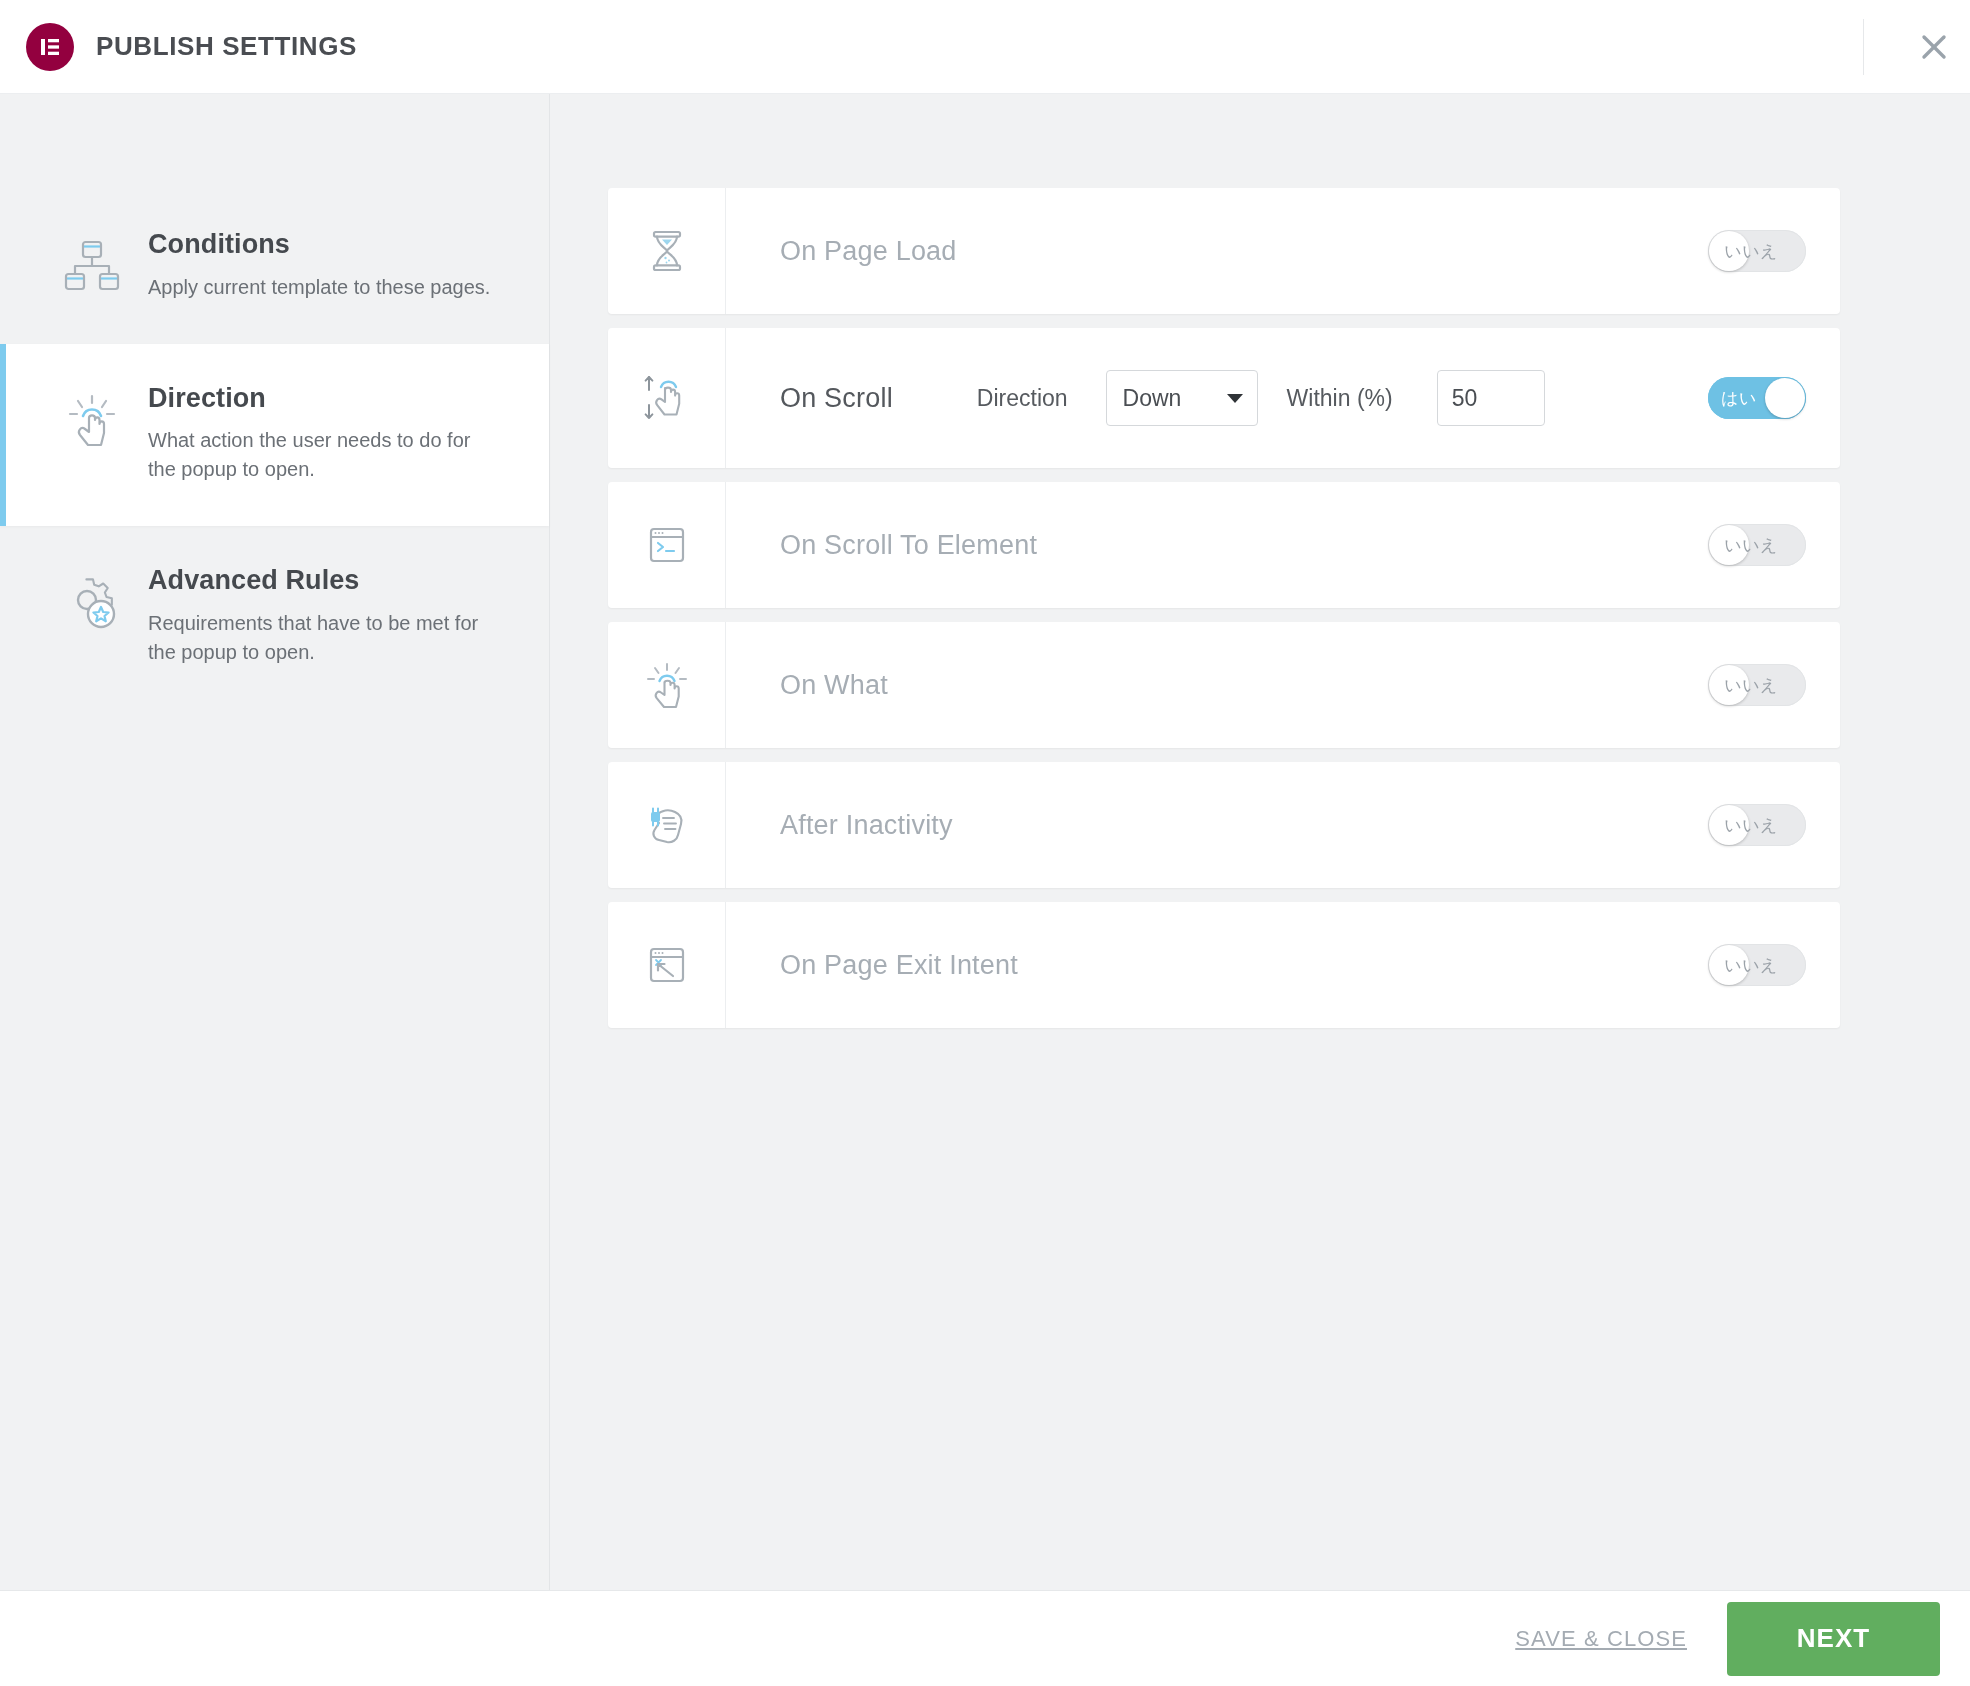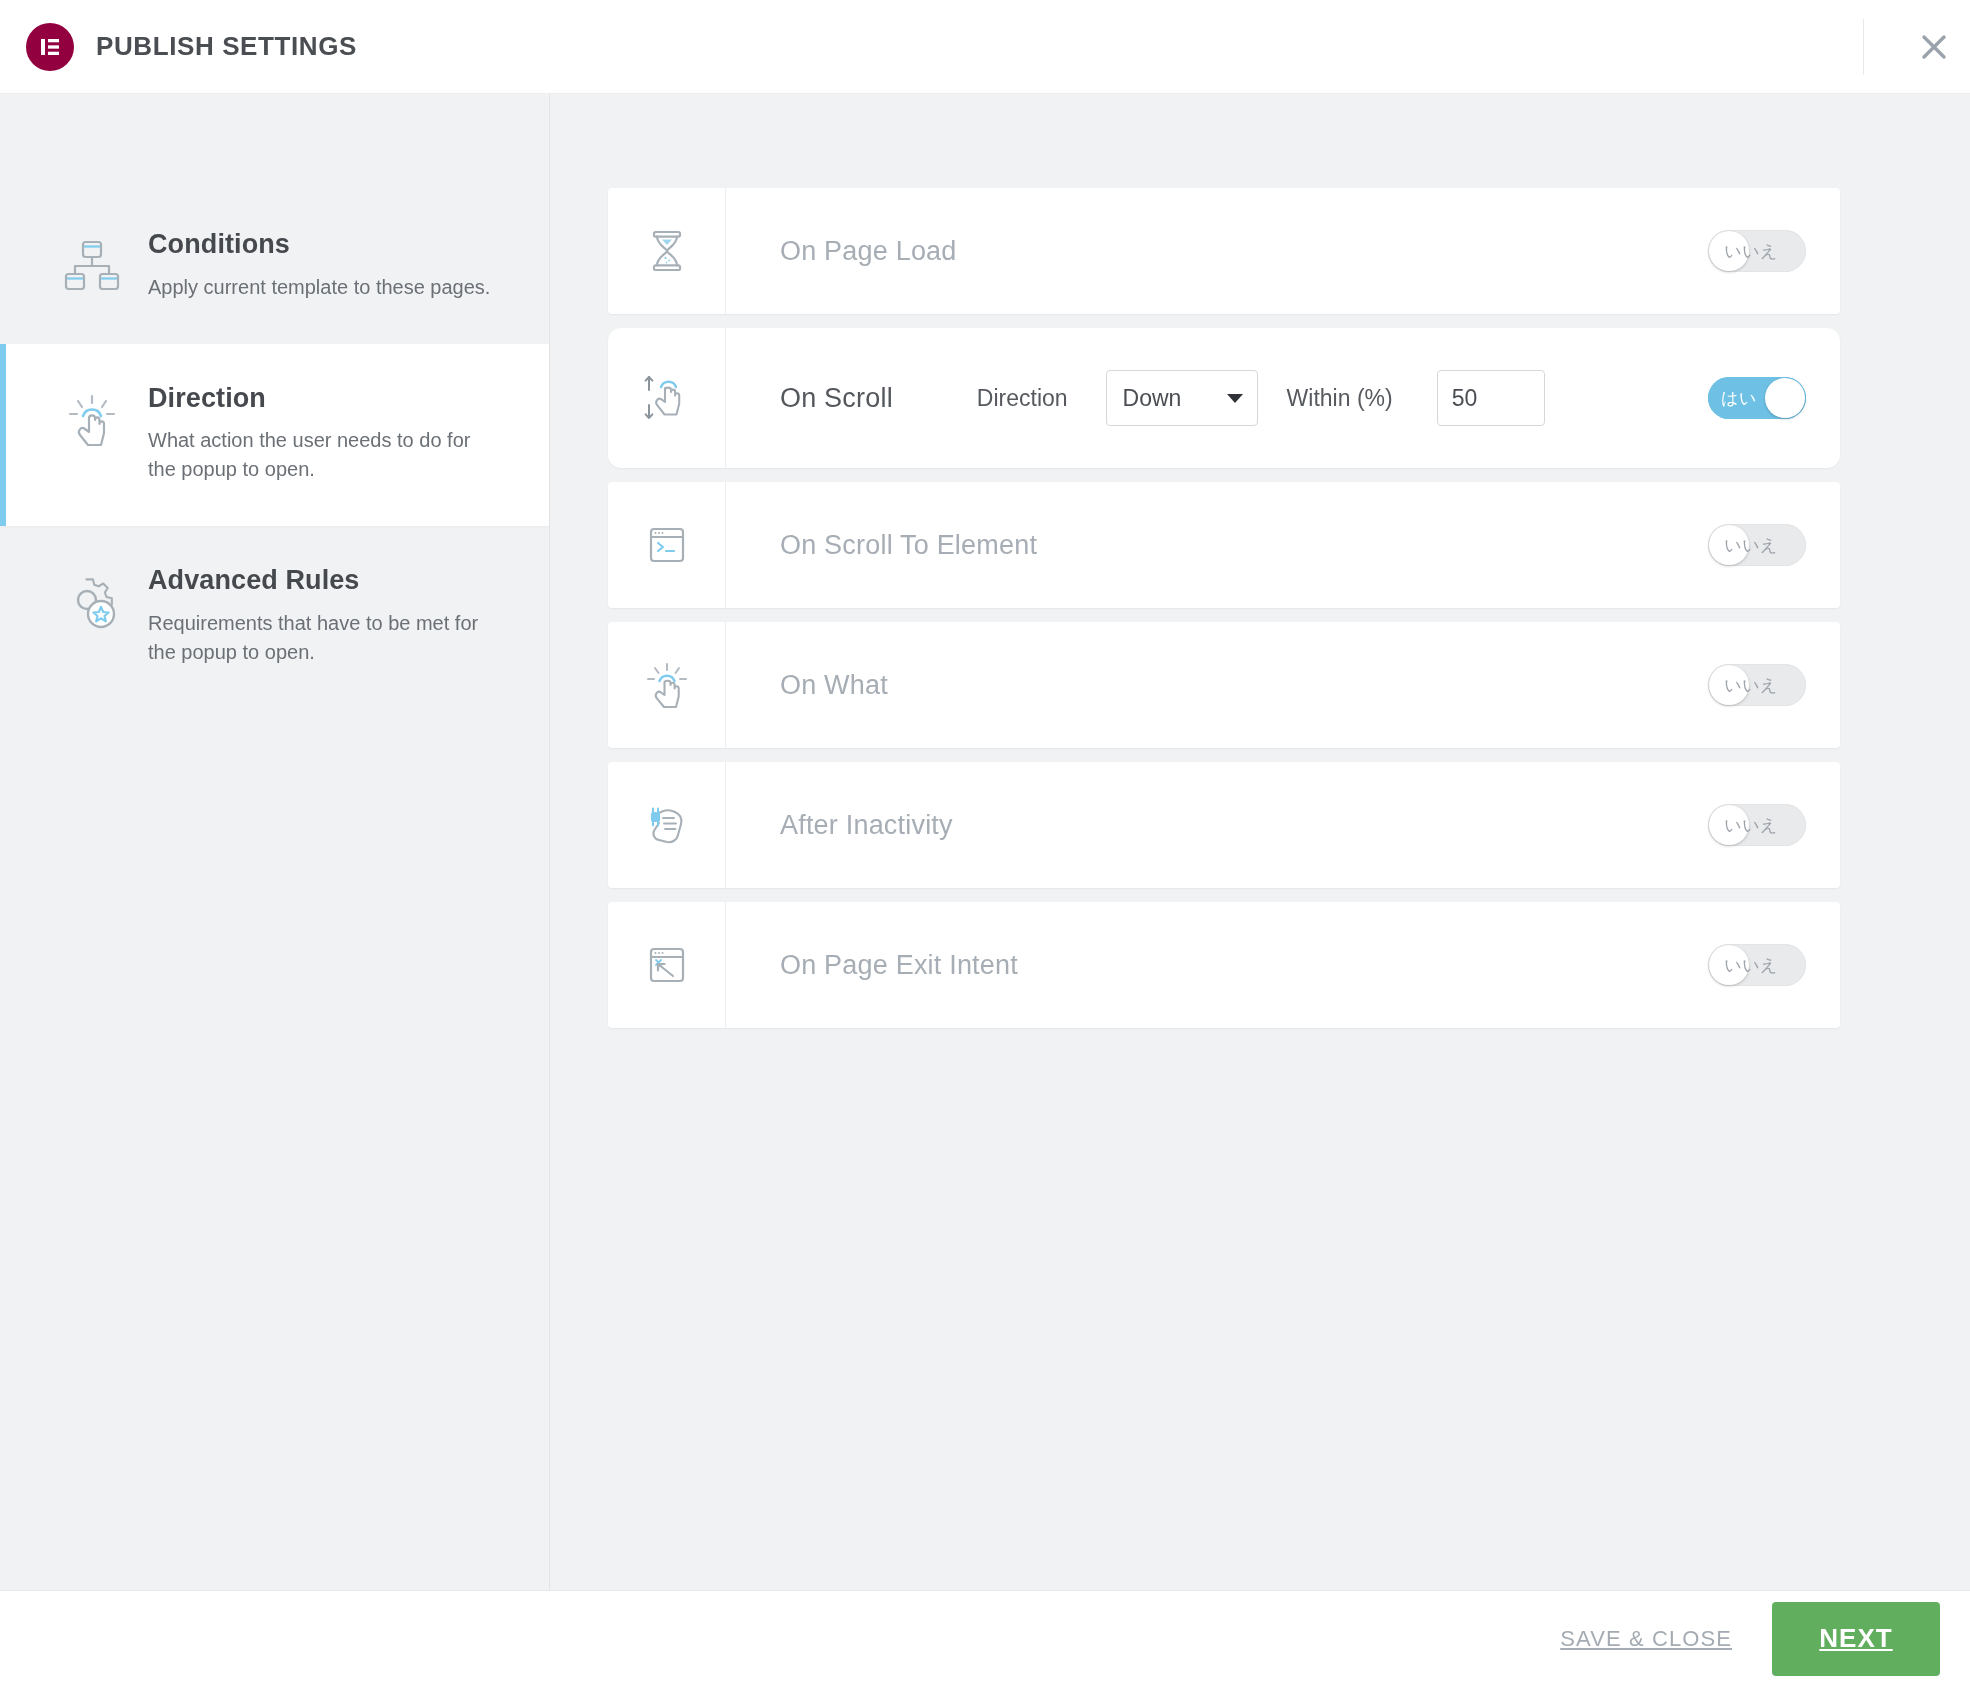--- a/index.html
+++ b/index.html
@@ -94,21 +94,21 @@
   .rows { display: flex; flex-direction: column; gap: 14px; width: 1232px; }
 
   .trig-row {
     background: #ffffff;
     border-radius: 4px;
     display: flex; align-items: stretch;
     height: 126px;
     box-shadow: 0 1px 2px rgba(0,0,0,0.05);
     overflow: hidden;
   }
-  .trig-row.on { height: 140px; border-radius: 13px; }
+  .trig-row.on { height: 140px; }
 
   .trig-icon {
     width: 118px; min-width: 118px;
     display: flex; align-items: center; justify-content: center;
     border-right: 1px solid #eceef0;
   }
   .trig-icon svg { display: block; }
 
   .trig-body {
     flex: 1 1 auto;
@@ -179,27 +179,26 @@
     display: flex; align-items: center; justify-content: flex-end;
     padding-right: 30px;
     gap: 0;
   }
   .save-link {
     font-size: 22px; color: #a4abb2; letter-spacing: 1.1px;
     text-decoration: underline; cursor: pointer; font-weight: 400;
     margin-right: 40px;
   }
   .next-btn {
-    width: 168px; height: 74px; border-radius: 4px;
+    width: 213px; height: 74px; border-radius: 4px;
     background: #61ae5f; color: #ffffff;
     display: flex; align-items: center; justify-content: center;
     font-size: 26px; font-weight: 700; letter-spacing: 1px;
     cursor: pointer; border: none;
     font-family: "Liberation Sans", sans-serif;
-    text-decoration: underline;
   }
 </style>
 </head>
 <body>
 
 <div class="app">
 
   <div class="header">
     <div class="logo-badge">
       <svg width="26" height="26" viewBox="0 0 26 26">

